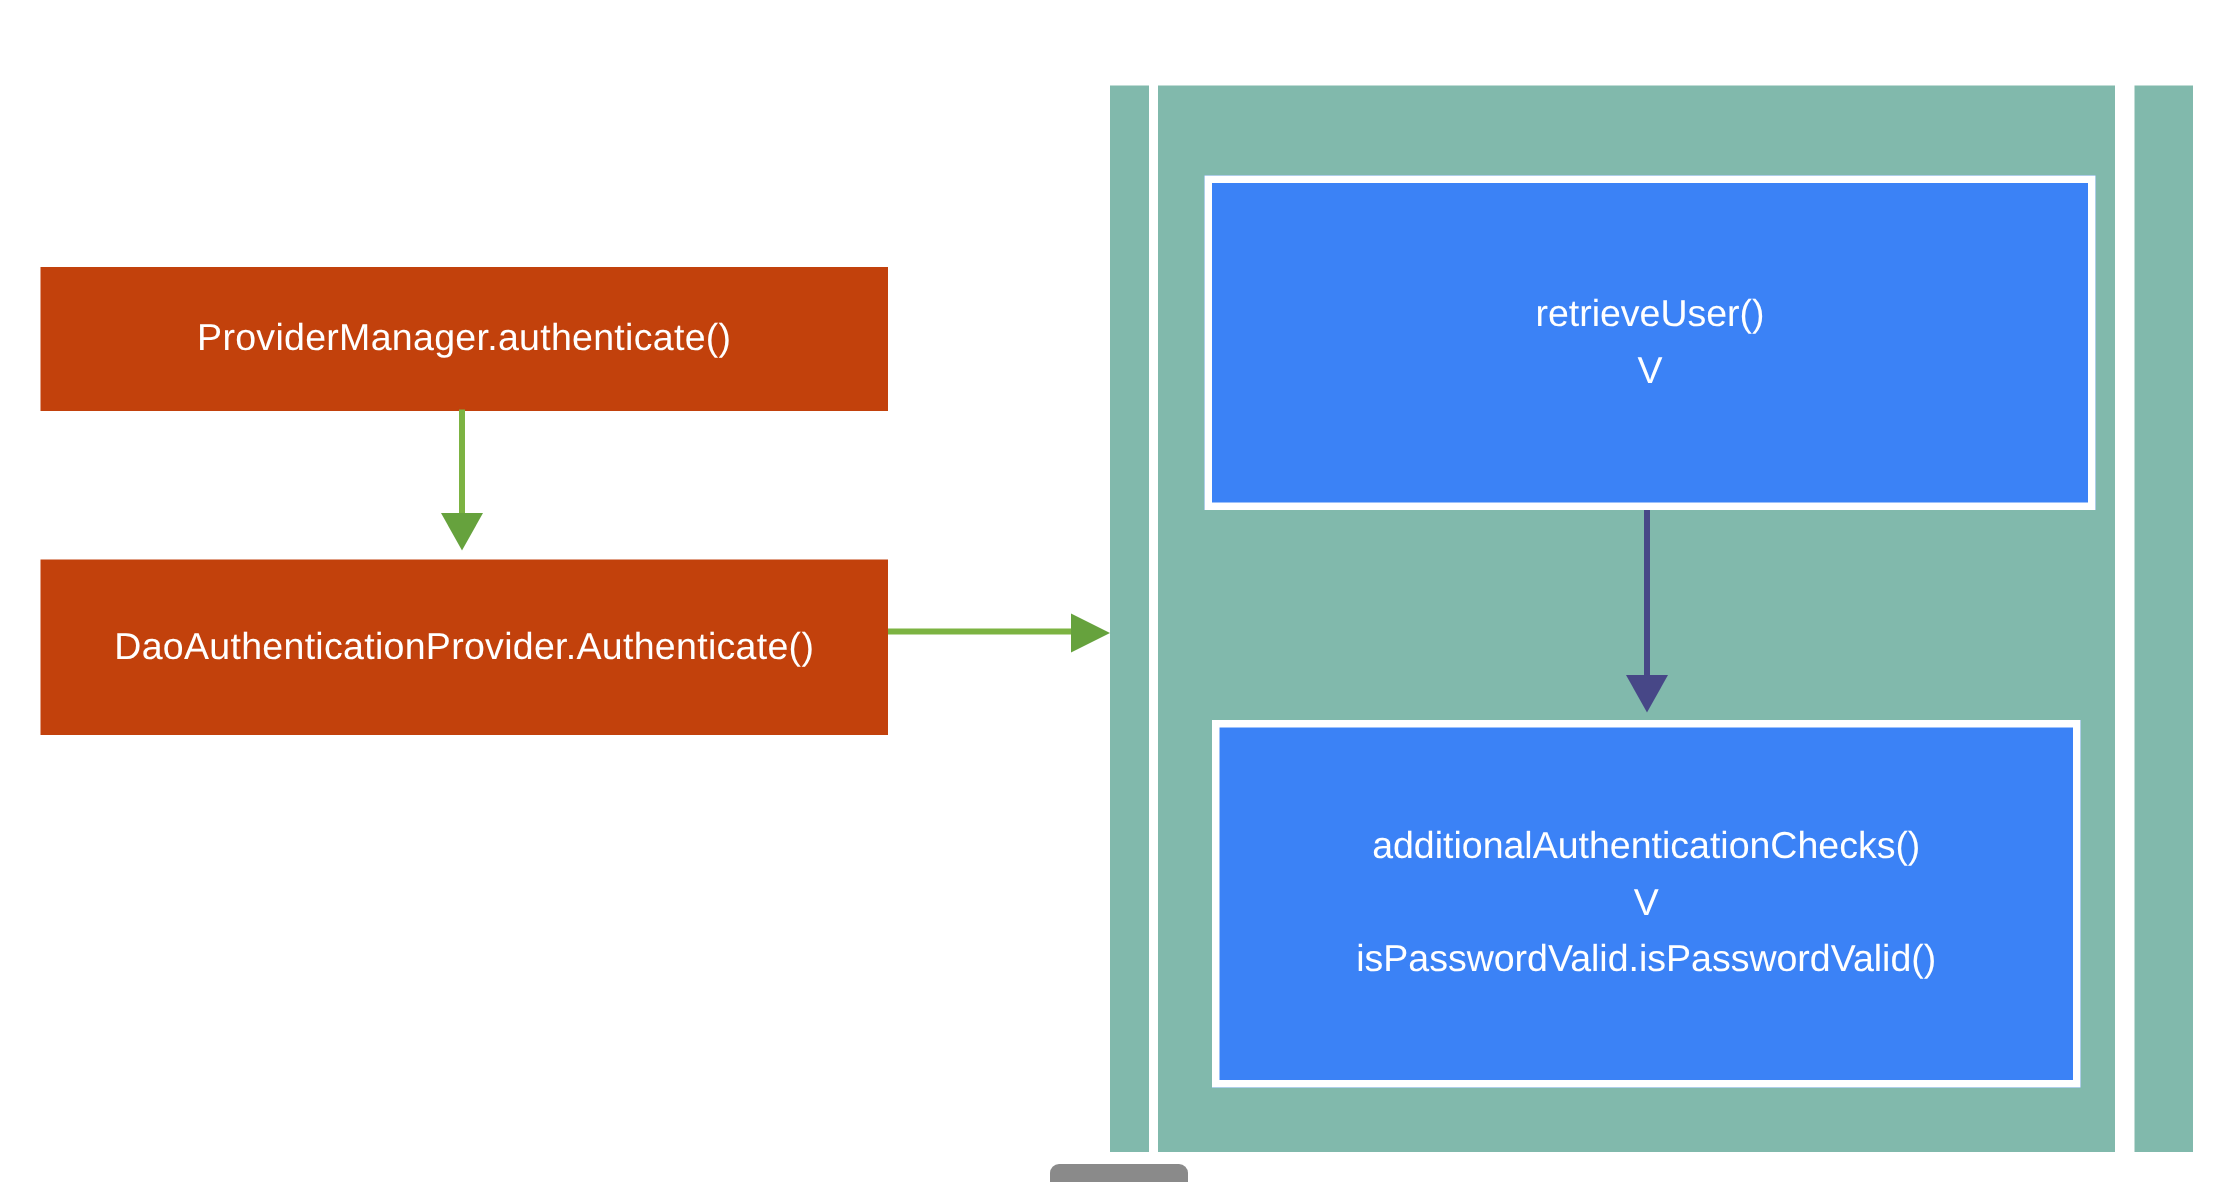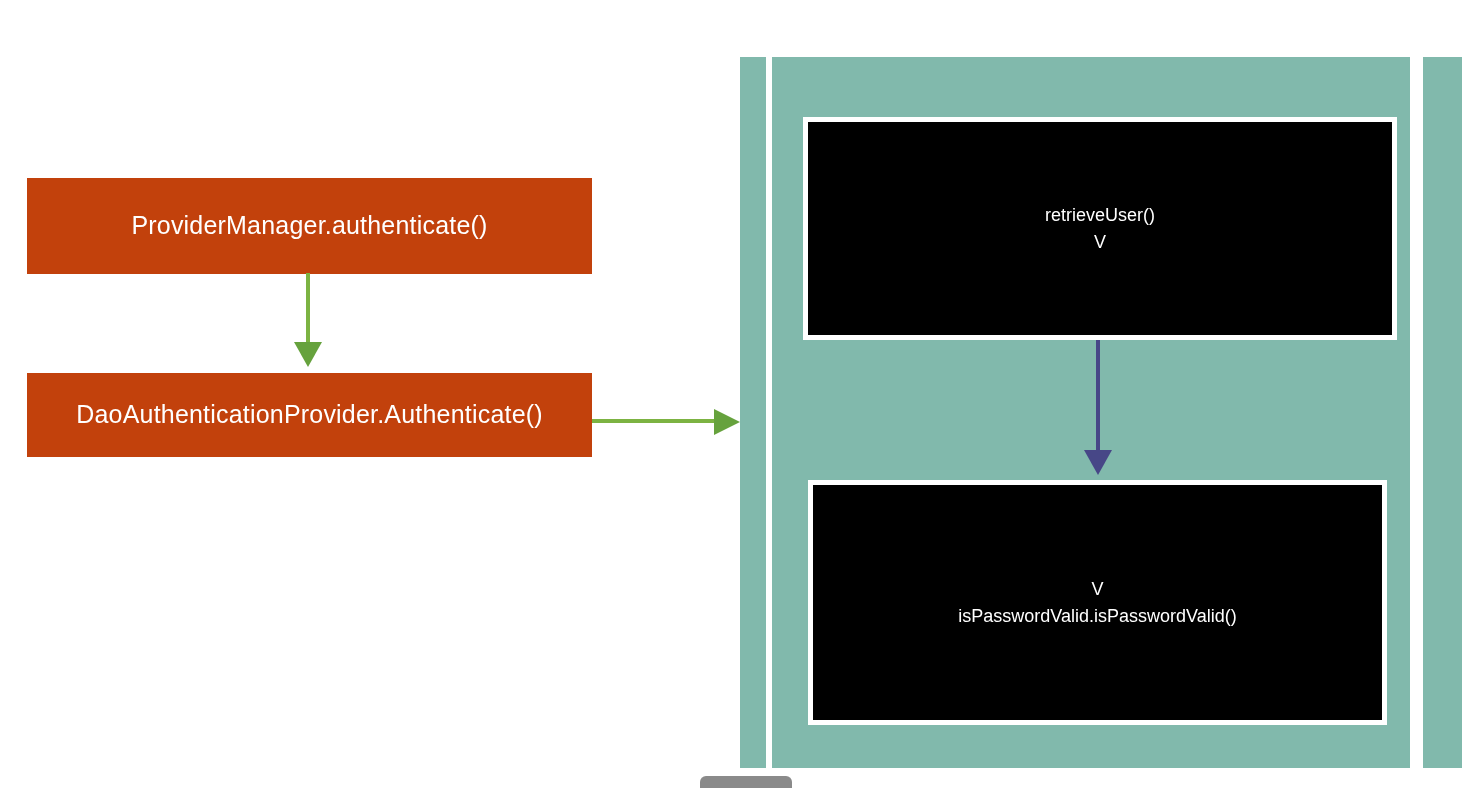--- a/index.html
+++ b/index.html
@@ -30,21 +30,21 @@
     font-size: 25px;
     letter-spacing: 0.2px;
     line-height: 1.35;
     box-sizing: border-box;
     padding: 4px 10px;
   }
   #box-provider-manager {
     left: 27px;  top: 178px;  width: 565px;  height: 96px;
   }
   #box-dao-provider {
-    left: 27px;  top: 373px;  width: 565px;  height: 84px;
+    left: 27px;  top: 373px;  width: 565px;  height: 117px;
   }
 
   
   .arrow-green-vert {
     position: absolute;
     left: 306px; top: 273px;
     width: 4px; height: 78px;
     background: #7cb342;
   }
   .arrow-green-vert-head {
@@ -86,30 +86,30 @@
   .teal-strip-right {
     position: absolute;
     left: 1423px; top: 57px;
     width: 39px; height: 711px;
     background: #81b9ac;
   }
 
   
   .inner-box {
     position: absolute;
-    background: #000000;
+    background: #3b82f6;
     border: 5px solid #ffffff;
     box-sizing: border-box;
     display: flex;
     flex-direction: column;
     align-items: center;
     justify-content: center;
     text-align: center;
     color: #ffffff;
-    font-size: 18px;
+    font-size: 25px;
     line-height: 1.5;
     padding: 6px 10px;
   }
   #box-retrieve-user {
     left: 803px;  top: 117px;  width: 594px;  height: 223px;
   }
   #box-additional-checks {
     left: 808px;  top: 480px;  width: 579px;  height: 245px;
   }
   .inner-line { display: block; white-space: nowrap; }
@@ -164,19 +164,20 @@
 
   <div class="inner-box" id="box-retrieve-user">
     <span class="inner-line">retrieveUser()</span>
     <span class="inner-line">V</span>
   </div>
 
   <div class="arrow-slate-vert"></div>
   <div class="arrow-slate-vert-head"></div>
 
   <div class="inner-box" id="box-additional-checks">
+    <span class="inner-line">additionalAuthenticationChecks()</span>
     <span class="inner-line">V</span>
     <span class="inner-line">isPasswordValid.isPasswordValid()</span>
   </div>
 
   <div class="bottom-gray-bar"></div>
 
 </div>
 
 </body></html>

